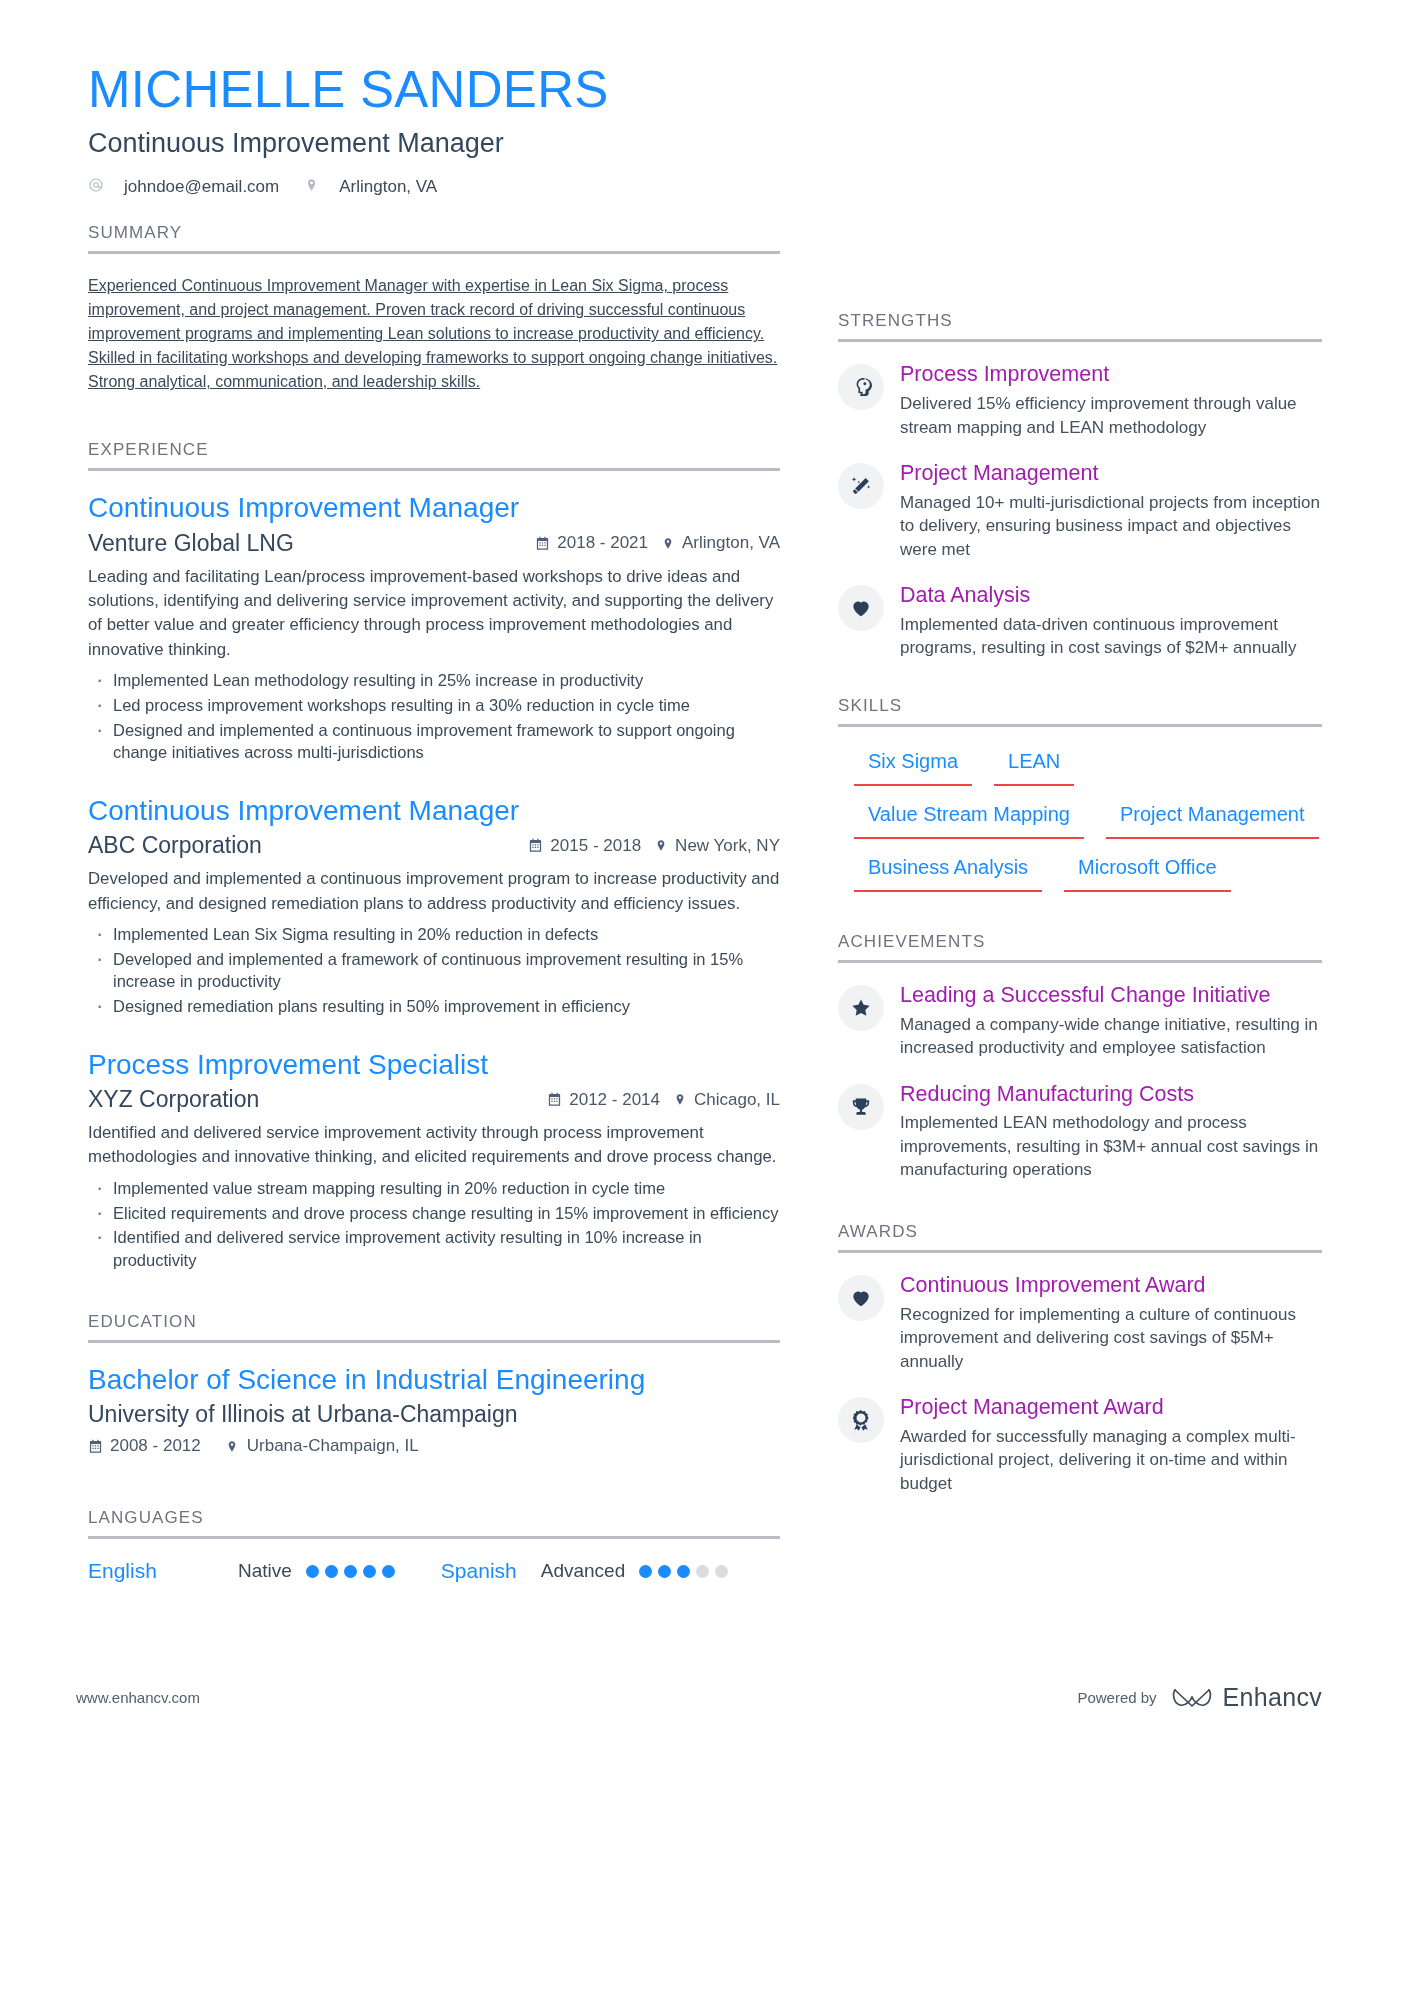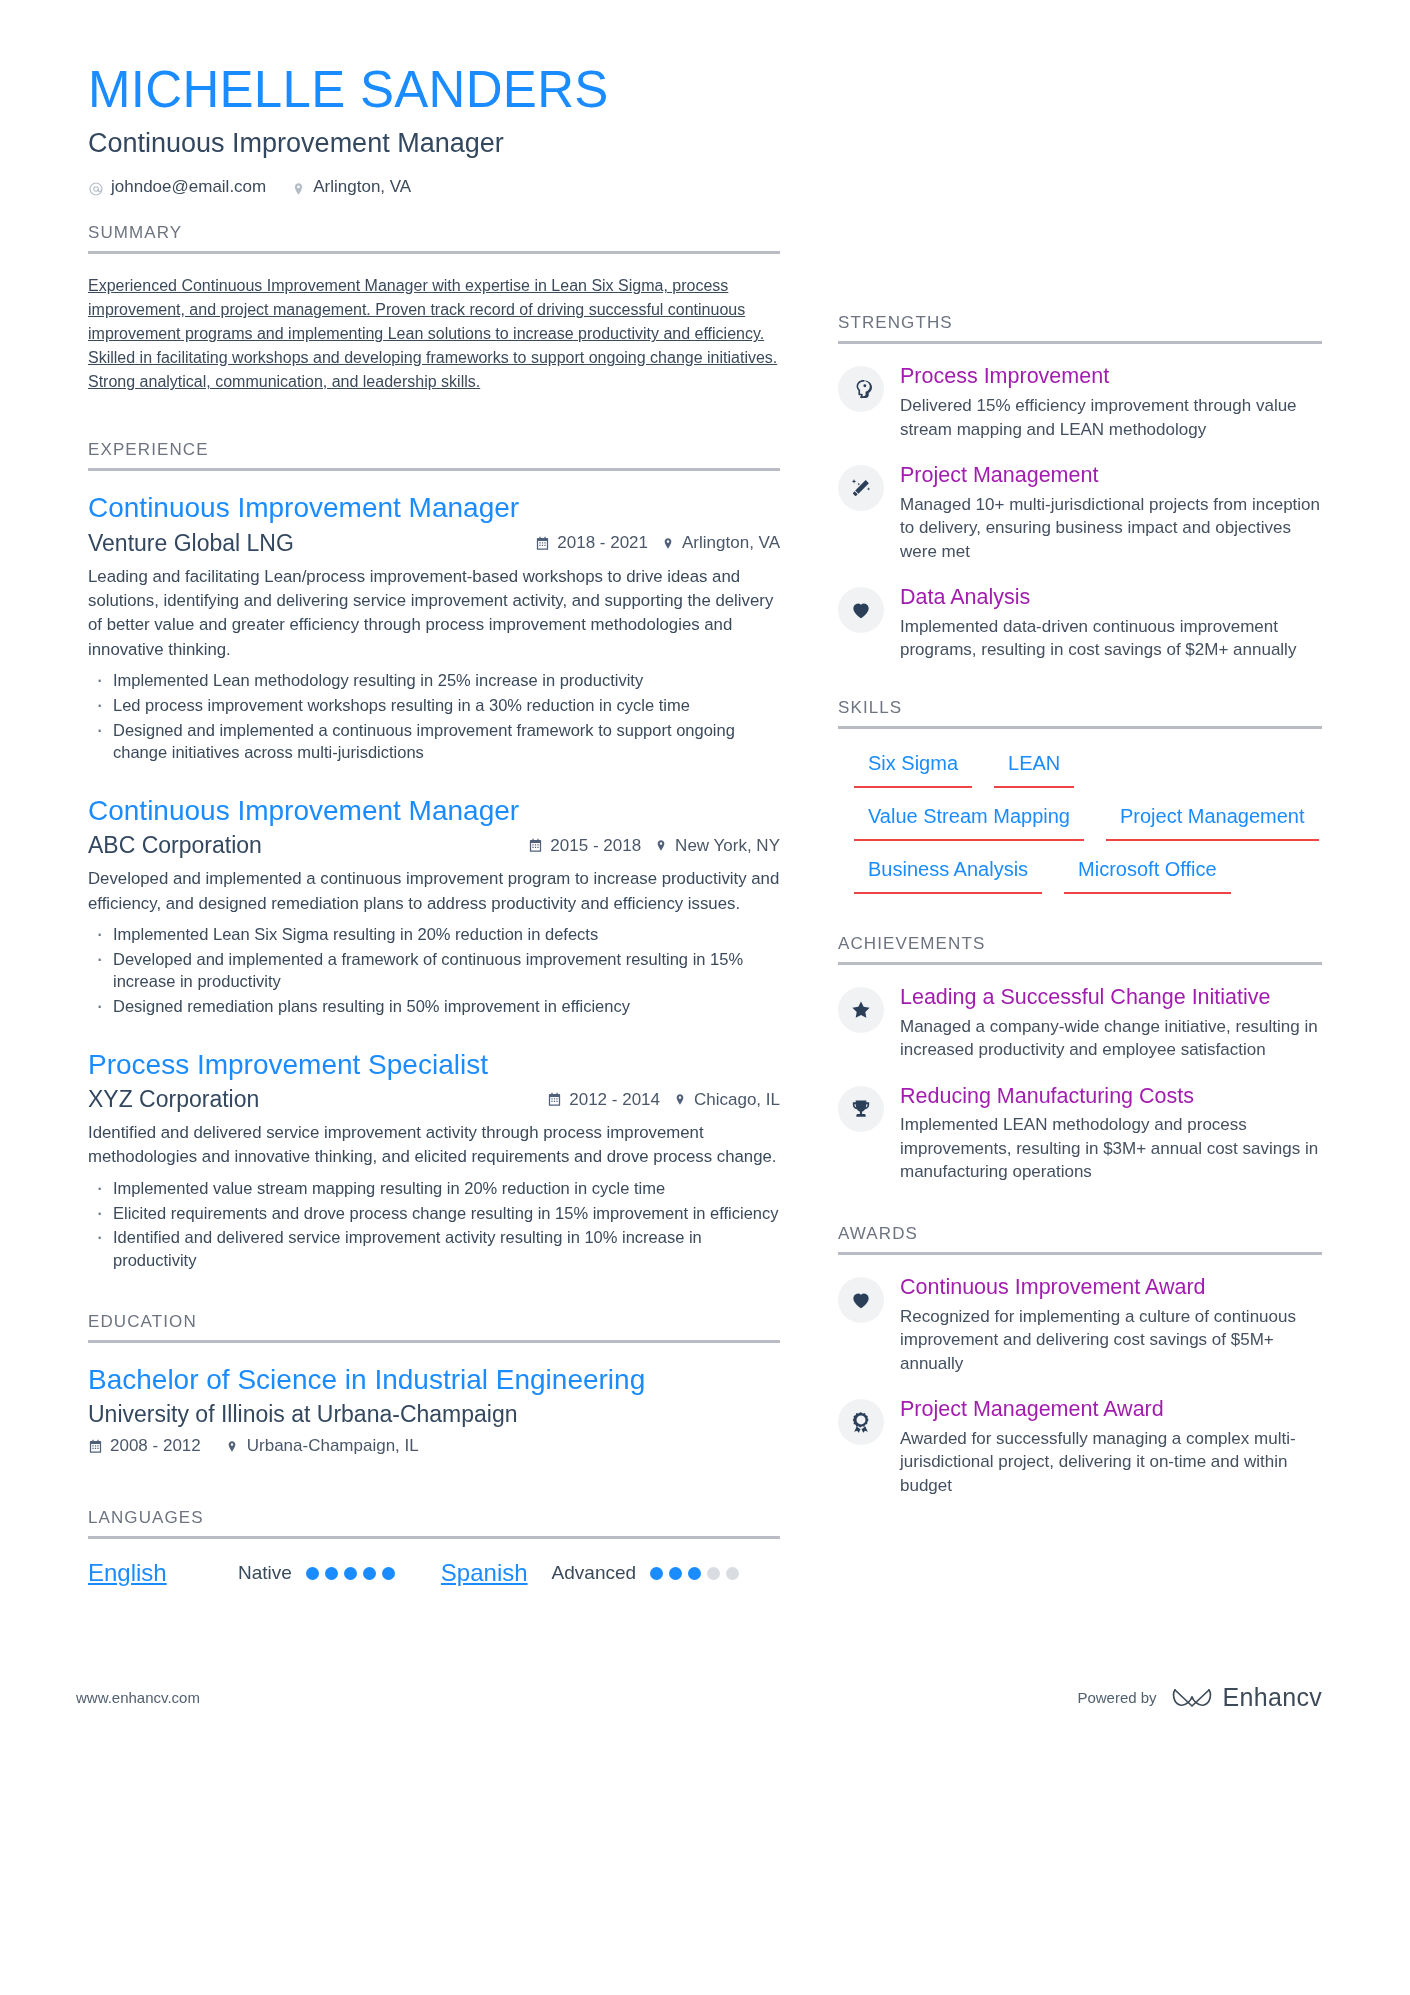--- a/index.html
+++ b/index.html
@@ -47,22 +47,22 @@
   .contact-row {
     display: flex;
     align-items: center;
     gap: 24px;
     margin-top: 18px;
     font-size: 17px;
     color: #3c4a5a;
   }
   .contact-item {
     display: flex;
-    align-items: flex-end;
-    gap: 7px;
+    align-items: flex-start;
+    gap: 20px;
     white-space: nowrap;
   }
   .contact-item .ico {
     display: inline-flex;
     align-items: center;
     justify-content: center;
     color: #b4bcc6;
     width: 16px;
     height: 16px;
   }
@@ -180,25 +180,24 @@
   .lang-row {
     display: flex;
     align-items: center;
     margin-top: 4px;
   }
   .lang-block {
     display: flex;
     align-items: center;
   }
   .lang-name {
-    font-size: 24px;
+    font-size: 21px;
     color: #1a8cff;
     width: 150px;
     flex: 0 0 150px;
-    text-decoration: underline;
   }
   .lang-level {
     font-size: 19px;
     color: #3b4a5b;
     margin-right: 14px;
   }
   .dots { display: flex; align-items: center; gap: 6px; }
   .dot { width: 13px; height: 13px; border-radius: 50%; background: #d9dde2; }
   .dot.on { background: #1a8cff; }
   .lang-gap { width: 46px; flex: 0 0 46px; }

